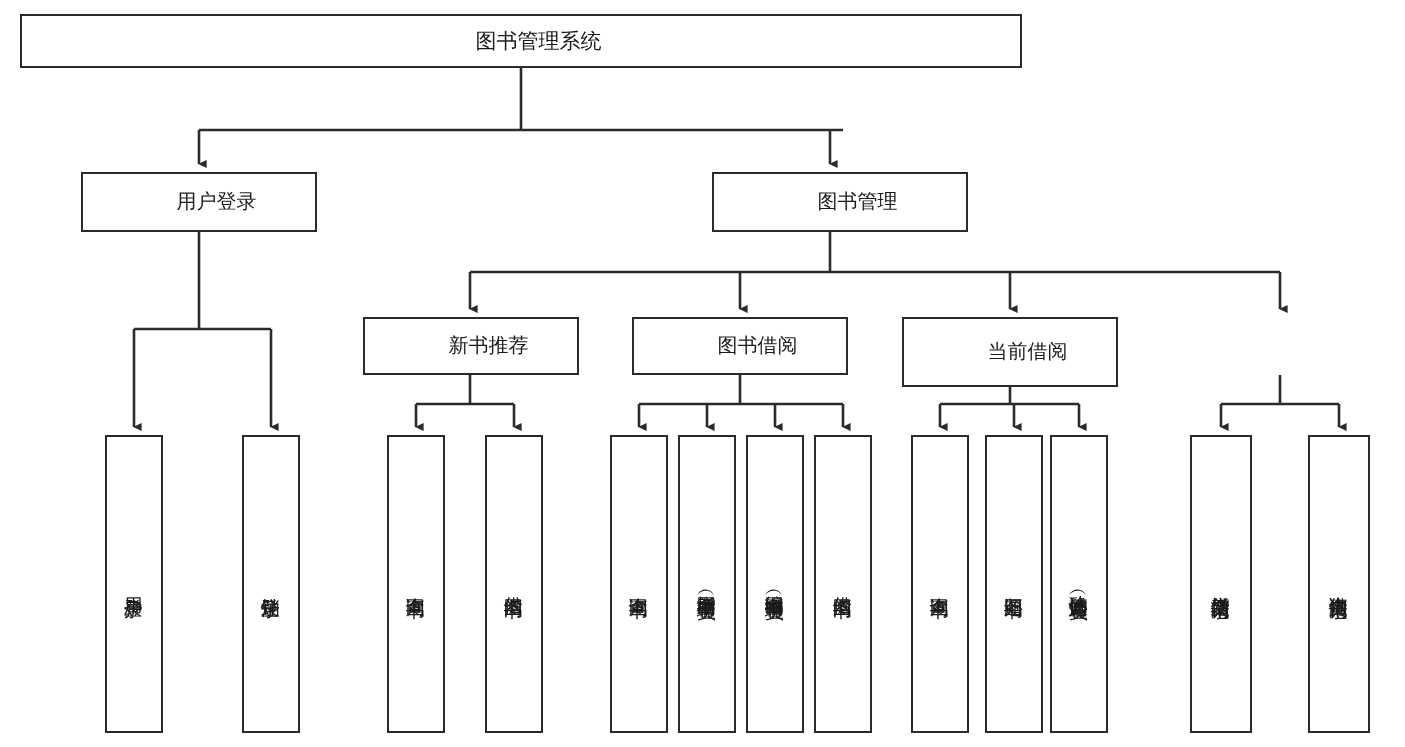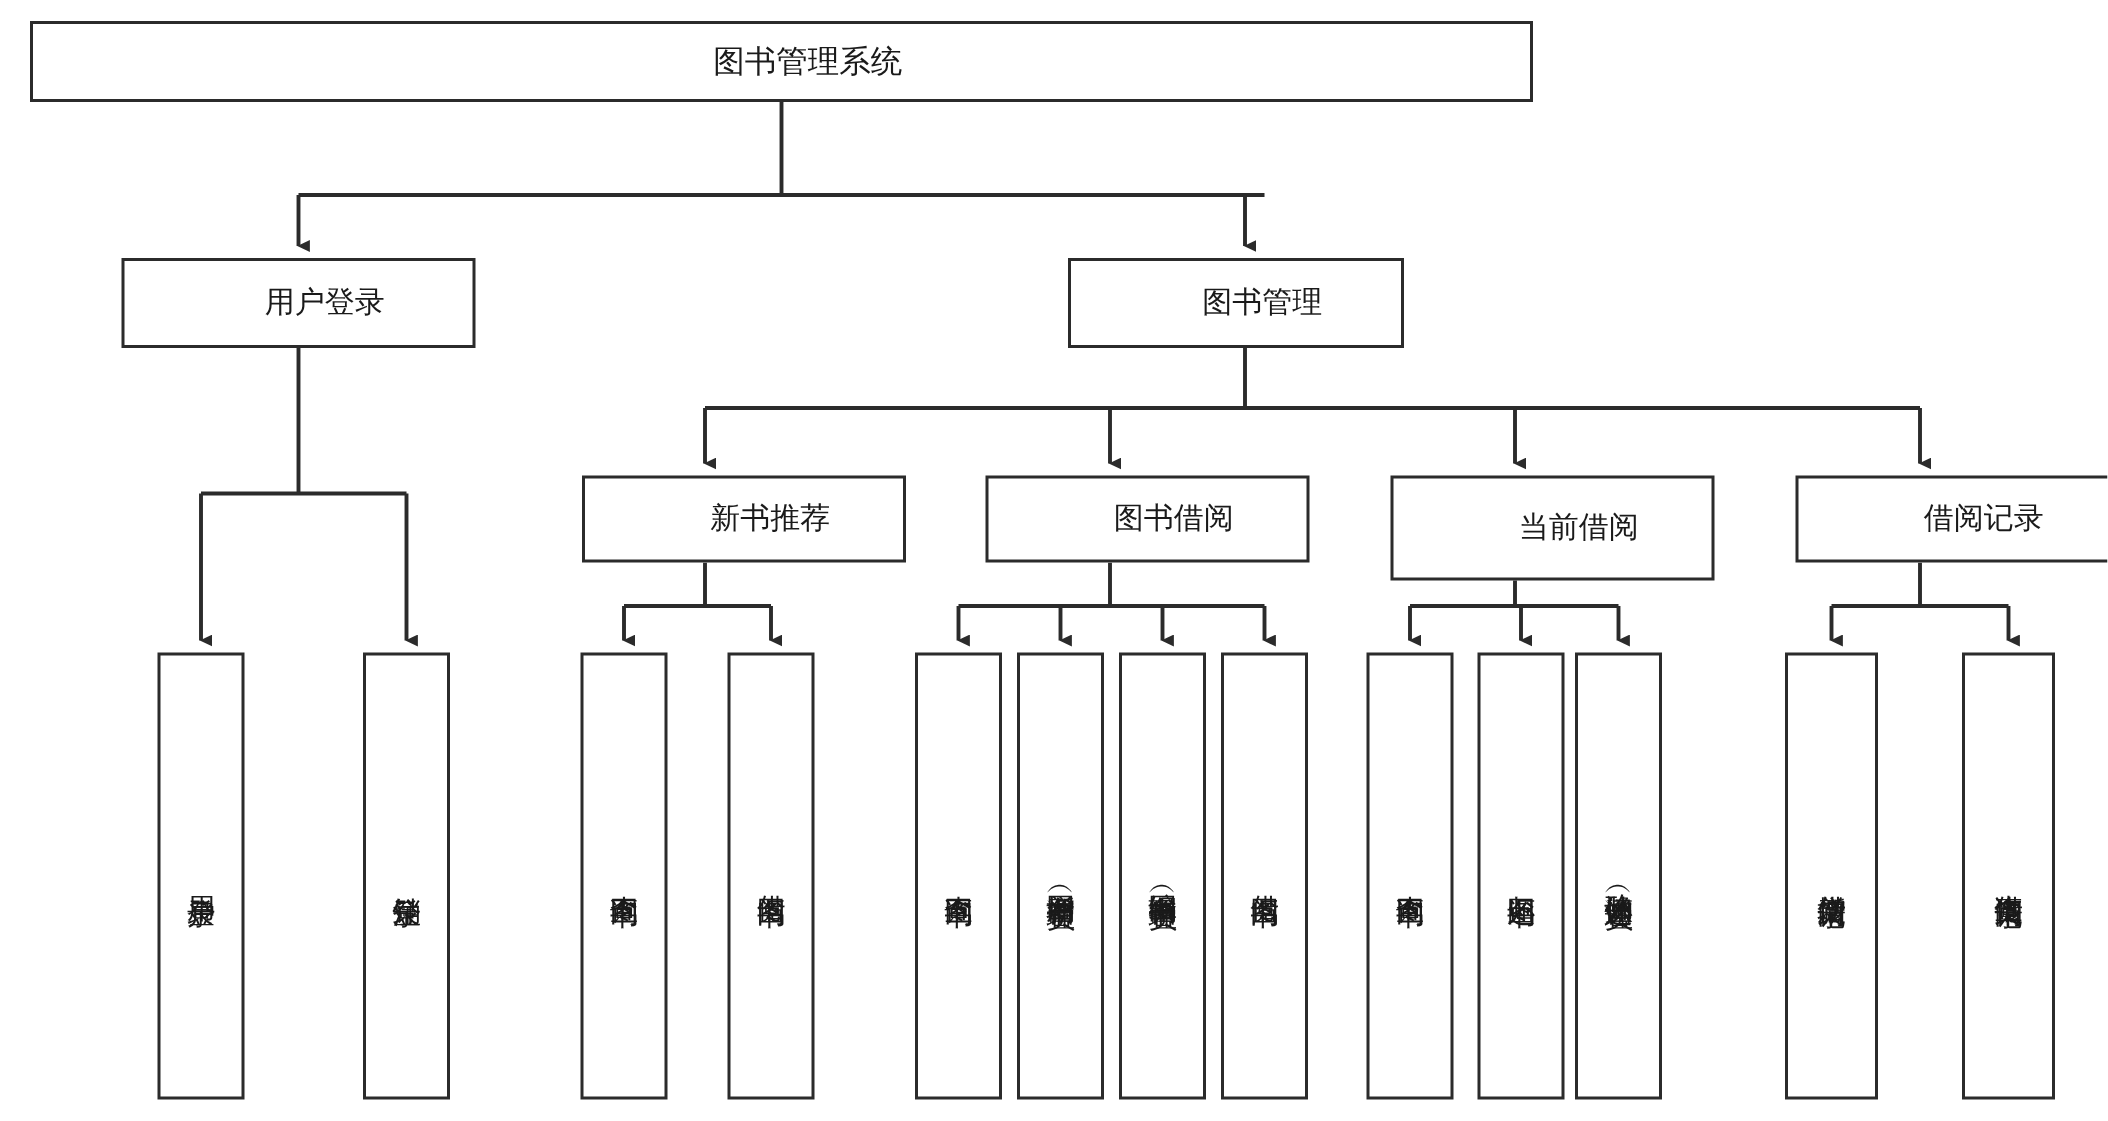--- a/index.html
+++ b/index.html
@@ -38,21 +38,20 @@
     padding-left: 35px;
   }
   .node.root {
     font-size: 21px;
   }
   .node.lvl2 {
     font-size: 20px;
   }
   .node.lvl3 {
     font-size: 20px;
-    margin-left: 25px;
   }
   .node.leaf {
     font-size: 19px;
     writing-mode: vertical-rl;
     text-orientation: upright;
     align-items: center;
     justify-content: center;
     padding: 4px 0;
     letter-spacing: 1px;
   }
@@ -125,35 +124,32 @@
     </g>
   </svg>
 
   <div class="node root" id="node-root" style="left: 20px; top: 14px; width: 1002px; height: 54px;">
     <span>图书管理系统</span>
   </div>
 
   <div class="node lvl2" id="node-user-login" style="left: 81px; top: 172px; width: 236px; height: 60px;">
     <span>用户登录</span>
   </div>
-  <div class="node lvl2" id="node-book-manage" style="left: 712px; top: 172px; width: 224px; height: 60px; align-items: center;">
+  <div class="node lvl2" id="node-book-manage" style="left: 712px; top: 172px; width: 256px; height: 60px; align-items: center;">
     <span>图书管理</span>
   </div>
 
   <div class="node lvl3" id="node-new-book-rec" style="left: 363px; top: 317px; width: 216px; height: 58px;">
     <span>新书推荐</span>
   </div>
   <div class="node lvl3" id="node-book-borrow" style="left: 632px; top: 317px; width: 216px; height: 58px;">
     <span>图书借阅</span>
   </div>
   <div class="node lvl3" id="node-current-borrow" style="left: 902px; top: 317px; width: 216px; height: 70px;">
     <span>当前借阅</span>
-  </div>
-  <div class="node lvl3" id="node-borrow-record" style="left: 1172px; top: 317px; width: 216px; height: 58px;">
-    <span>借阅记录</span>
   </div>
 
   <div class="node leaf" id="leaf-0" style="left: 105px; top: 435px; width: 58px; height: 298px;">
     <span class="vlabel">用户登录</span>
   </div>
   <div class="node leaf" id="leaf-1" style="left: 242px; top: 435px; width: 58px; height: 298px;">
     <span class="vlabel">注销登录</span>
   </div>
   <div class="node leaf" id="leaf-2" style="left: 387px; top: 435px; width: 58px; height: 298px;">
     <span class="vlabel">查询图书</span>

